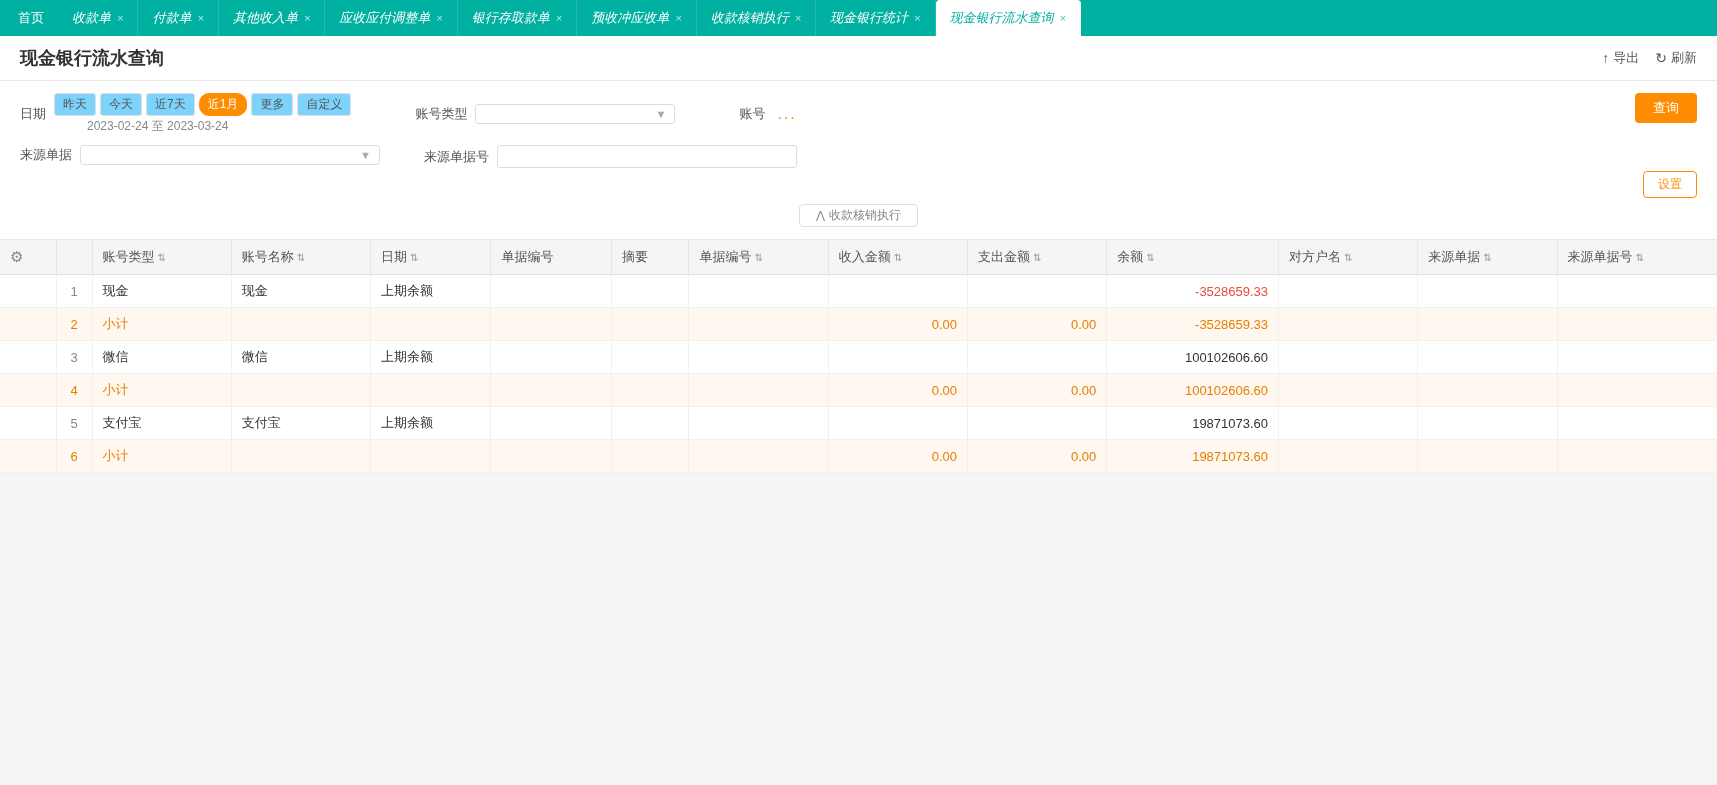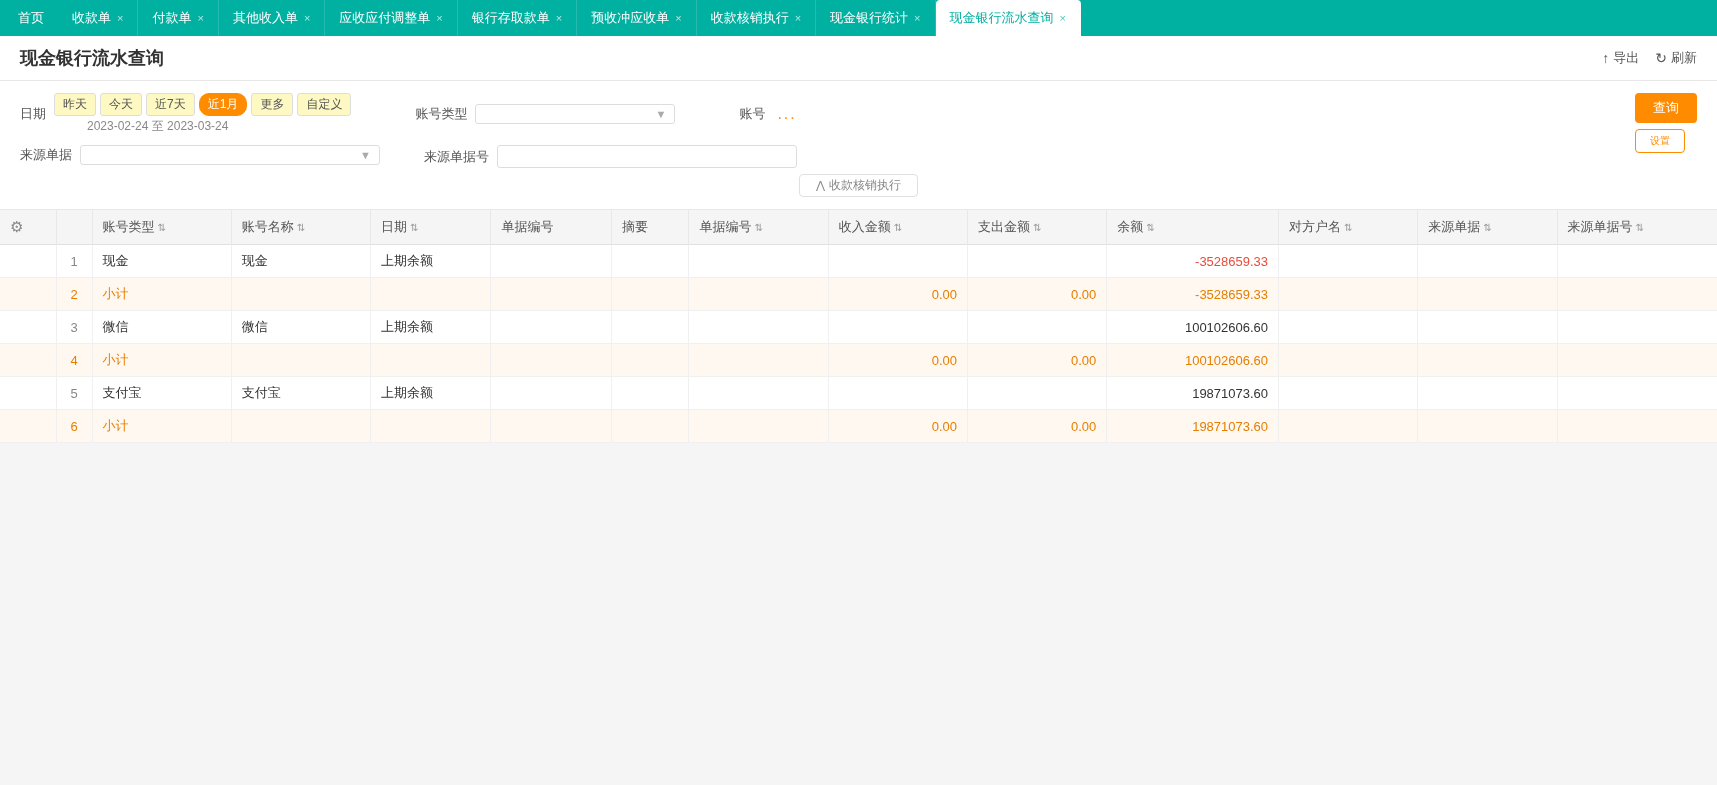--- a/index.html
+++ b/index.html
@@ -17,20 +17,21 @@
     .nav-tab {
       color: #fff;
       padding: 0 14px;
       height: 36px;
       display: flex;
       align-items: center;
       cursor: pointer;
       font-size: 13px;
       white-space: nowrap;
       border-right: 1px solid rgba(255,255,255,0.15);
+      font-style: italic;
     }
     .nav-tab.active {
       background: #fff;
       color: #00b0a0;
       border-radius: 4px 4px 0 0;
     }
     .nav-tab .close-x {
       margin-left: 6px;
       font-size: 11px;
       opacity: 0.7;
@@ -99,21 +100,21 @@
       display: flex;
       gap: 4px;
       align-items: center;
     }
     .date-btn {
       padding: 2px 8px;
       border: 1px solid #ddd;
       border-radius: 3px;
       cursor: pointer;
       font-size: 12px;
-      background: #fef9c3;
+      background: #7dd3fc;
       color: #555;
     }
     .date-btn.active {
       background: #ff8c00;
       color: #fff;
       border-color: #ff8c00;
       border-radius: 10px;
     }
     .date-range {
       font-size: 12px;
@@ -158,22 +159,23 @@
       padding: 6px 18px;
       font-size: 13px;
       cursor: pointer;
     }
     .settings-btn {
       background: #fff;
       color: #ff8c00;
       border: 1px solid #ff8c00;
       border-radius: 4px;
       padding: 4px 14px;
-      font-size: 10px;
-      cursor: pointer;
+      font-size: 12px;
+      cursor: pointer;
+      margin-top: 42px;
     }
     .collapse-bar {
       display: flex;
       justify-content: center;
       margin-top: 6px;
     }
     .collapse-btn {
       display: flex;
       align-items: center;
       gap: 4px;
@@ -184,21 +186,21 @@
       border-radius: 4px;
       padding: 2px 16px;
       background: #fff;
     }
 
     
     .right-btns {
       display: flex;
       flex-direction: column;
       gap: 6px;
-      align-items: flex-start;
+      align-items: flex-end;
       justify-content: flex-start;
     }
 
     
     .table-container {
       background: #fff;
       margin: 0;
       overflow-x: auto;
     }
     table {

